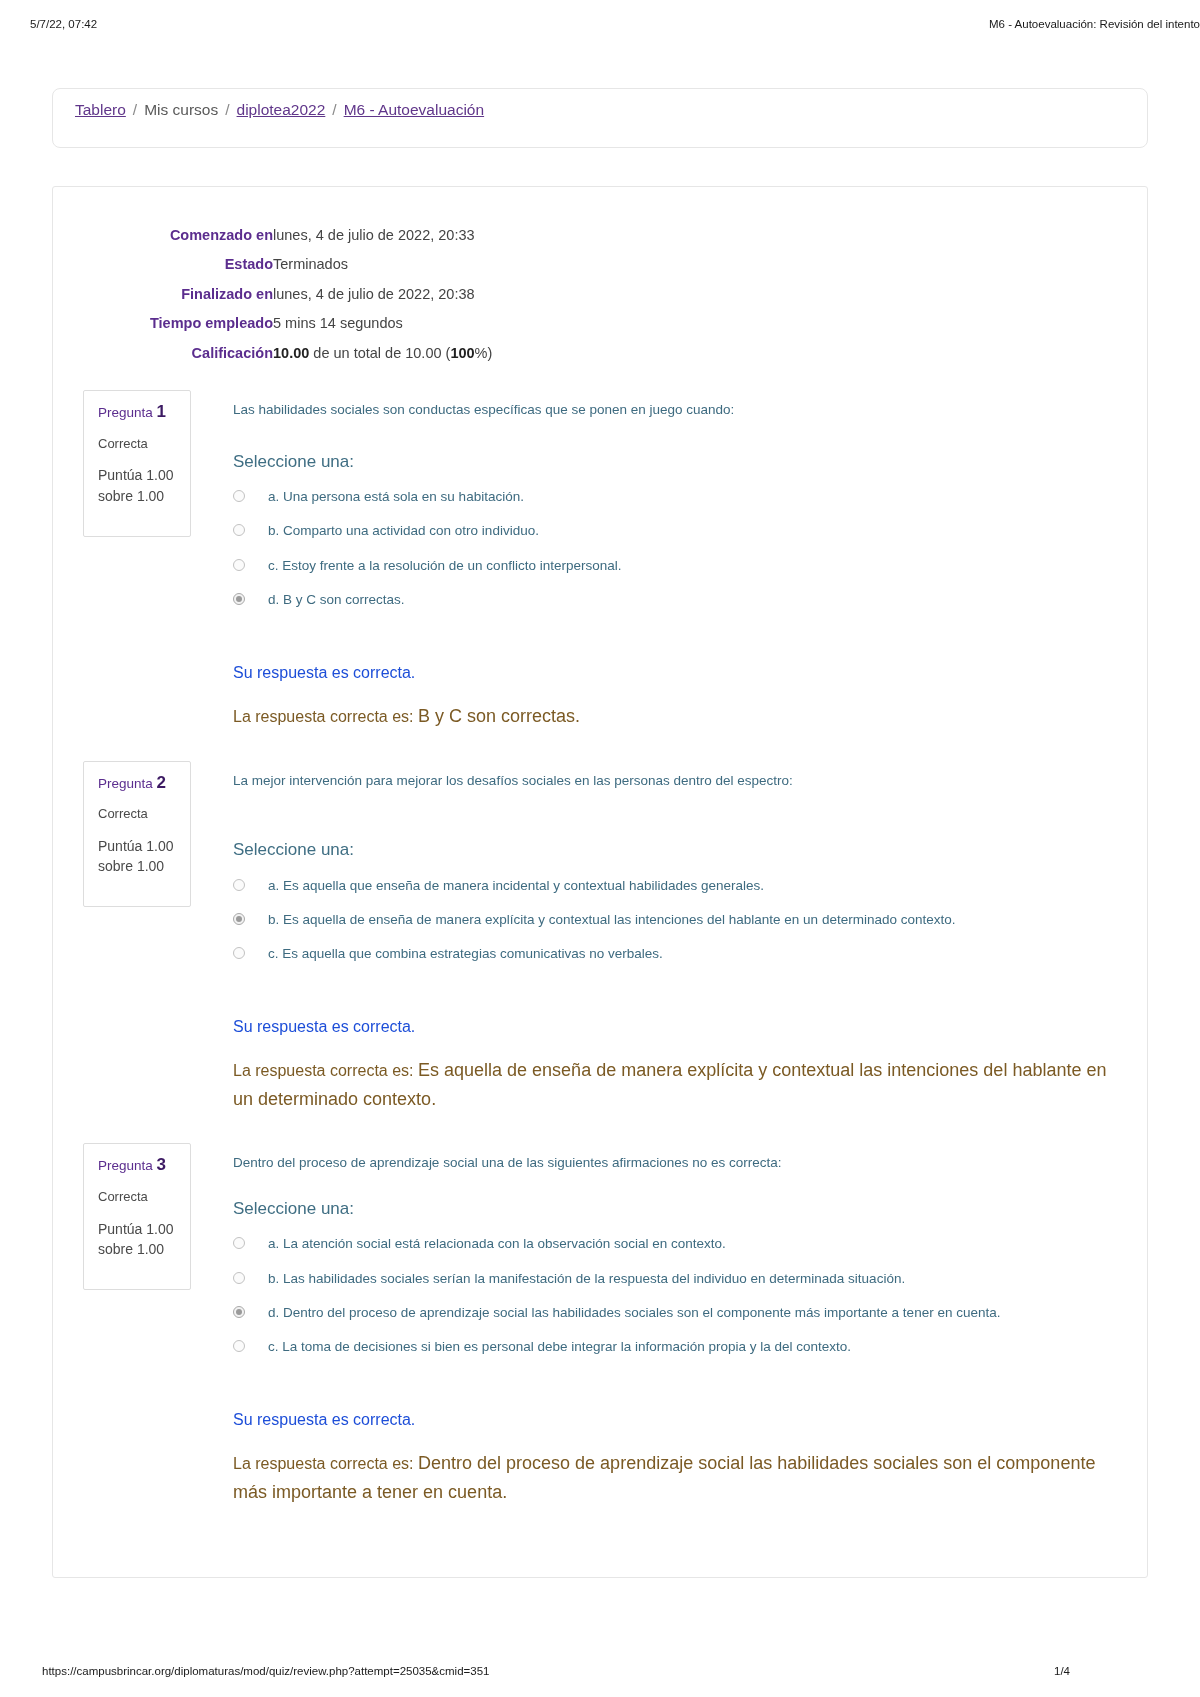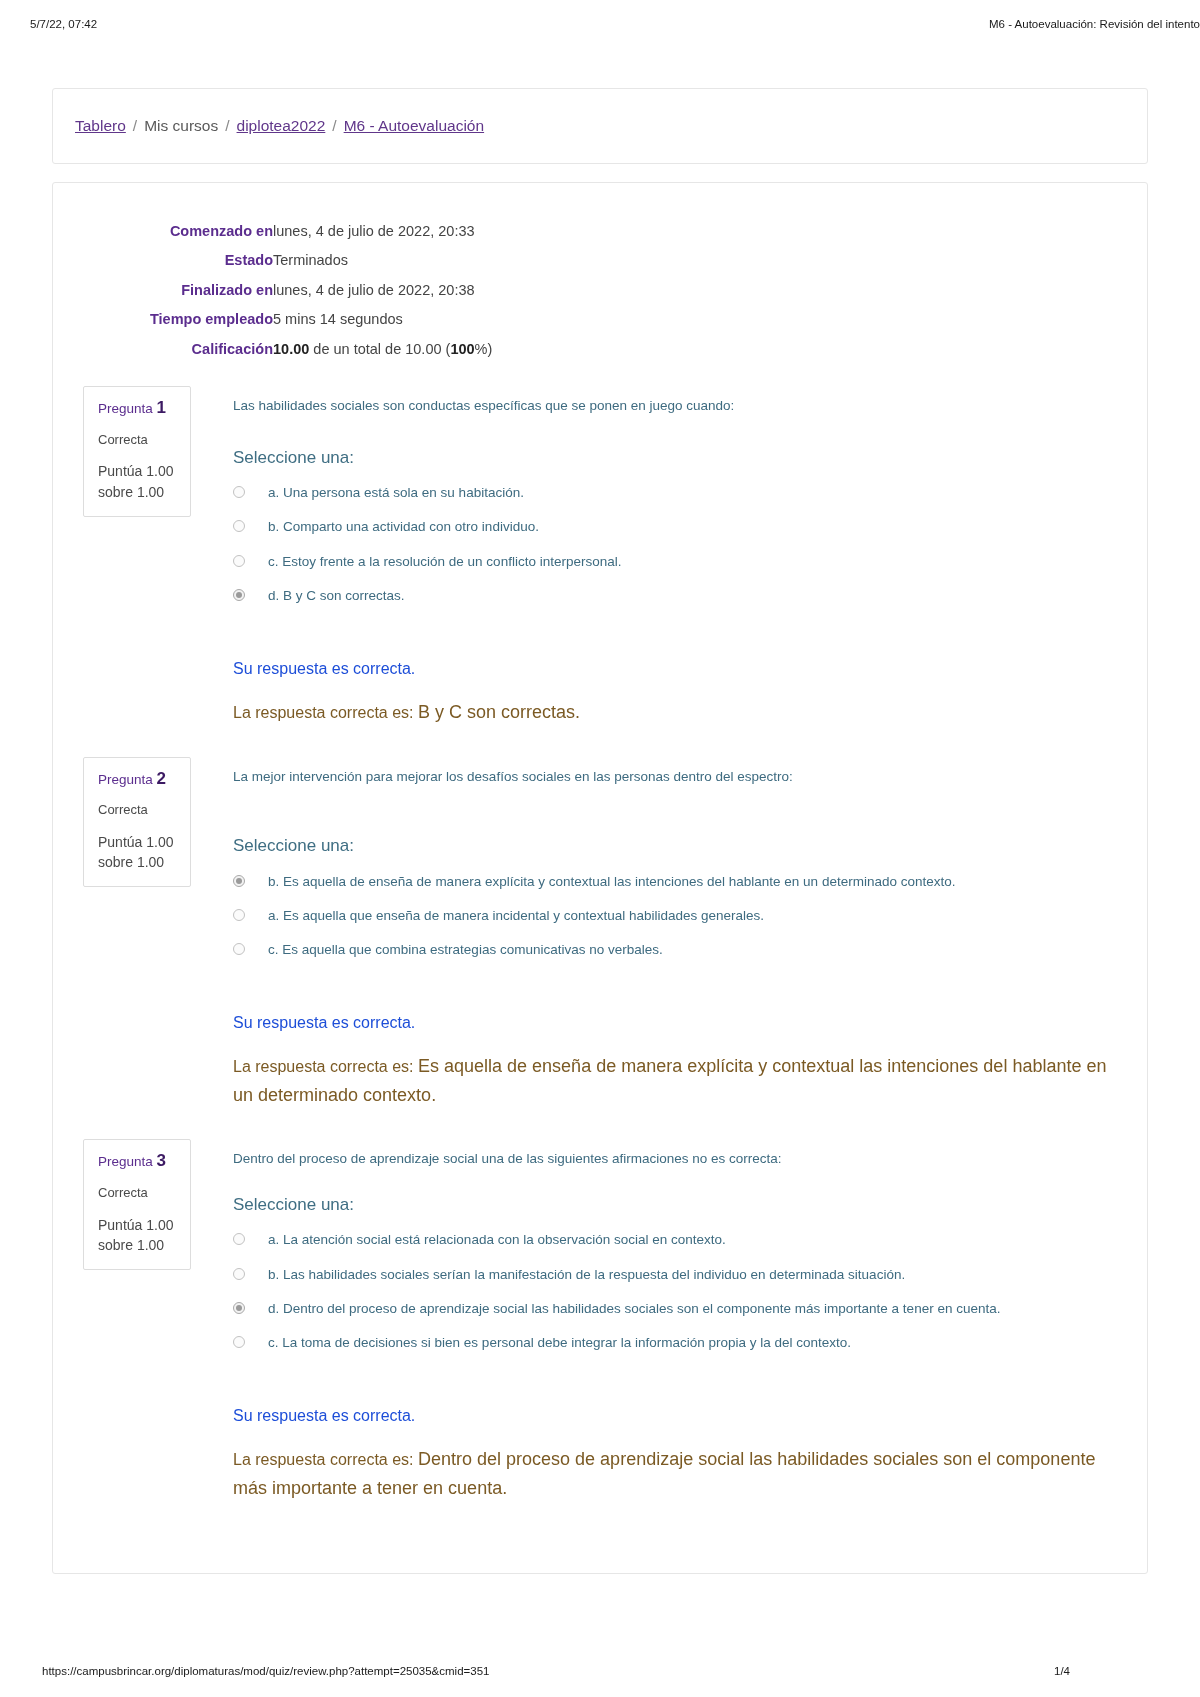--- a/index.html
+++ b/index.html
@@ -66,24 +66,24 @@
   
   .page {
     padding: 88px 52px 60px 52px;
     box-sizing: border-box;
     width: 1200px;
   }
 
   
   .breadcrumb-card {
     border: 1px solid #e6e6e6;
-    border-radius: 3px;
+    border-radius: 8px;
     background: #ffffff;
-    padding: 26px 0 26px 22px;
-    margin-bottom: 18px;
+    padding: 10px 0 26px 22px;
+    margin-bottom: 38px;
   }
   .breadcrumb {
     font-size: 15.5px;
     line-height: 1.4;
     color: #555555;
     white-space: nowrap;
   }
   .breadcrumb a {
     color: #60368a;
     text-decoration: underline;
@@ -139,21 +139,21 @@
     position: relative;
     display: flex;
     align-items: flex-start;
     margin-bottom: 30px;
   }
   .q-info {
     width: 108px;
     min-width: 108px;
     border: 1px solid #dddddd;
     border-radius: 2px;
-    padding: 12px 14px 14px 14px;
+    padding: 12px 14px 30px 14px;
     box-sizing: border-box;
     align-self: flex-start;
     background: #ffffff;
   }
   .q-no {
     color: #5b2d8e;
     font-size: 13.5px;
     margin-bottom: 14px;
     line-height: 1.1;
     white-space: nowrap;
@@ -340,26 +340,26 @@
             <div class="q-marks">
               <div>Puntúa 1.00</div>
               <div>sobre 1.00</div>
             </div>
           </div>
           <div class="q-body">
             <div class="q-text" style="margin-bottom: 48px;">La mejor intervención para mejorar los desafíos sociales en las personas dentro del espectro:</div>
             <div class="q-prompt">Seleccione una:</div>
             <ul class="answers">
               <li>
+                <span class="radio"></span>
+                <span class="ans-text">a. Es aquella que enseña de manera incidental y contextual habilidades generales.</span>
+              </li>
+              <li>
                 <span class="radio checked"></span>
                 <span class="ans-text">b. Es aquella de enseña de manera explícita y contextual las intenciones del hablante en un determinado contexto.</span>
-              </li>
-              <li>
-                <span class="radio"></span>
-                <span class="ans-text">a. Es aquella que enseña de manera incidental y contextual habilidades generales.</span>
               </li>
               <li>
                 <span class="radio"></span>
                 <span class="ans-text">c. Es aquella que combina estrategias comunicativas no verbales.</span>
               </li>
             </ul>
             <div class="spacer-lg"></div>
             <div class="fb-correct">Su respuesta es correcta.</div>
             <div class="fb-right"><span>La respuesta correcta es:</span> <span class="fb-ans">Es aquella de enseña de manera explícita y contextual las intenciones del hablante en un determinado contexto.</span></div>
           </div>

